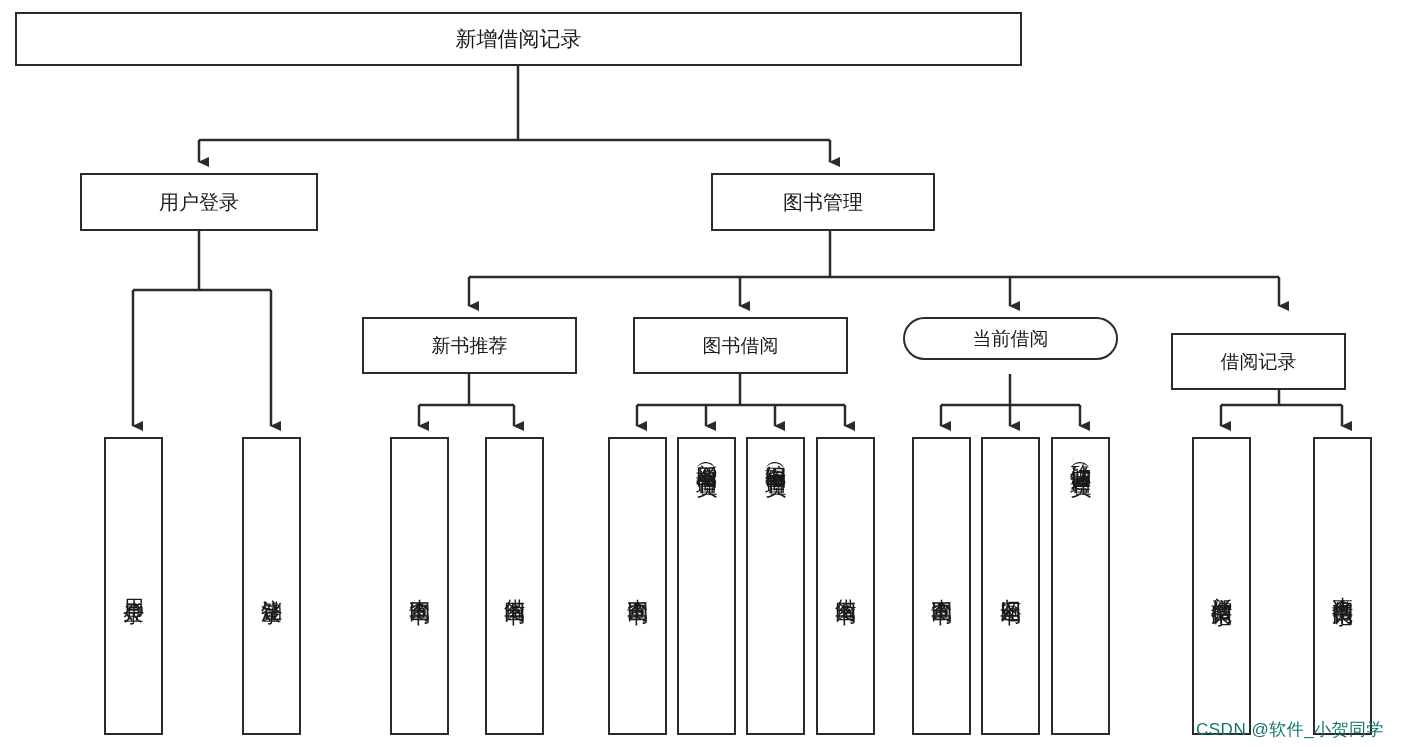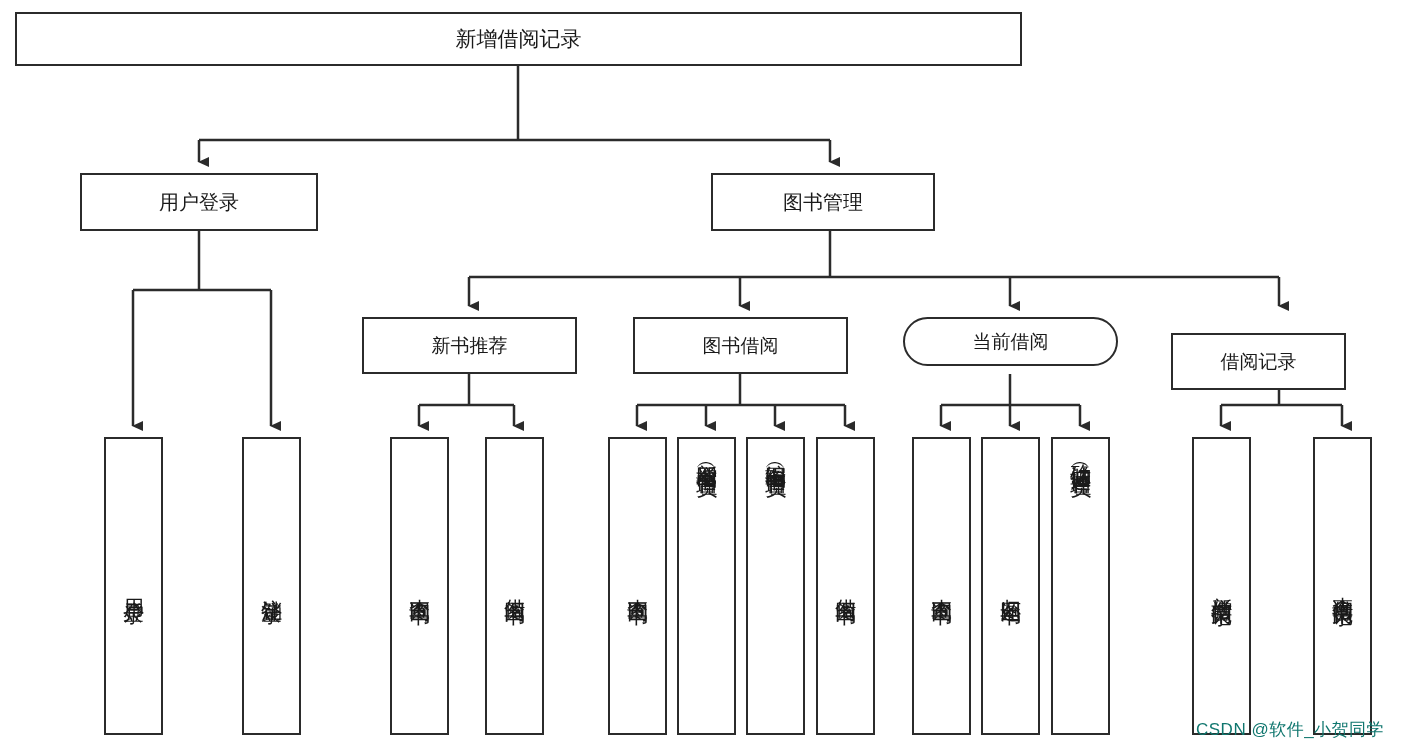--- a/index.html
+++ b/index.html
@@ -131,21 +131,21 @@
   <div class="node lvl1" style="left:711px; top:173px; width:224px; height:58px;">
     <span>图书管理</span>
   </div>
 
   <div class="node lvl2" style="left:362px; top:317px; width:215px; height:57px;">
     <span>新书推荐</span>
   </div>
   <div class="node lvl2" style="left:633px; top:317px; width:215px; height:57px;">
     <span>图书借阅</span>
   </div>
-  <div class="node lvl2" style="left:903px; top:317px; width:215px; height:49px;border-radius:28px;">
+  <div class="node lvl2" style="left:903px; top:317px; width:215px; height:43px;border-radius:28px;">
     <span>当前借阅</span>
   </div>
   <div class="node lvl2" style="left:1171px; top:333px; width:175px; height:57px;text-align:center;">
     <span>借阅记录</span>
   </div>
 
   <div class="node leaf" style="left:104px; top:437px; width:59px; height:298px;">
     <span>用户登录</span>
   </div>
   <div class="node leaf" style="left:242px; top:437px; width:59px; height:298px;">

